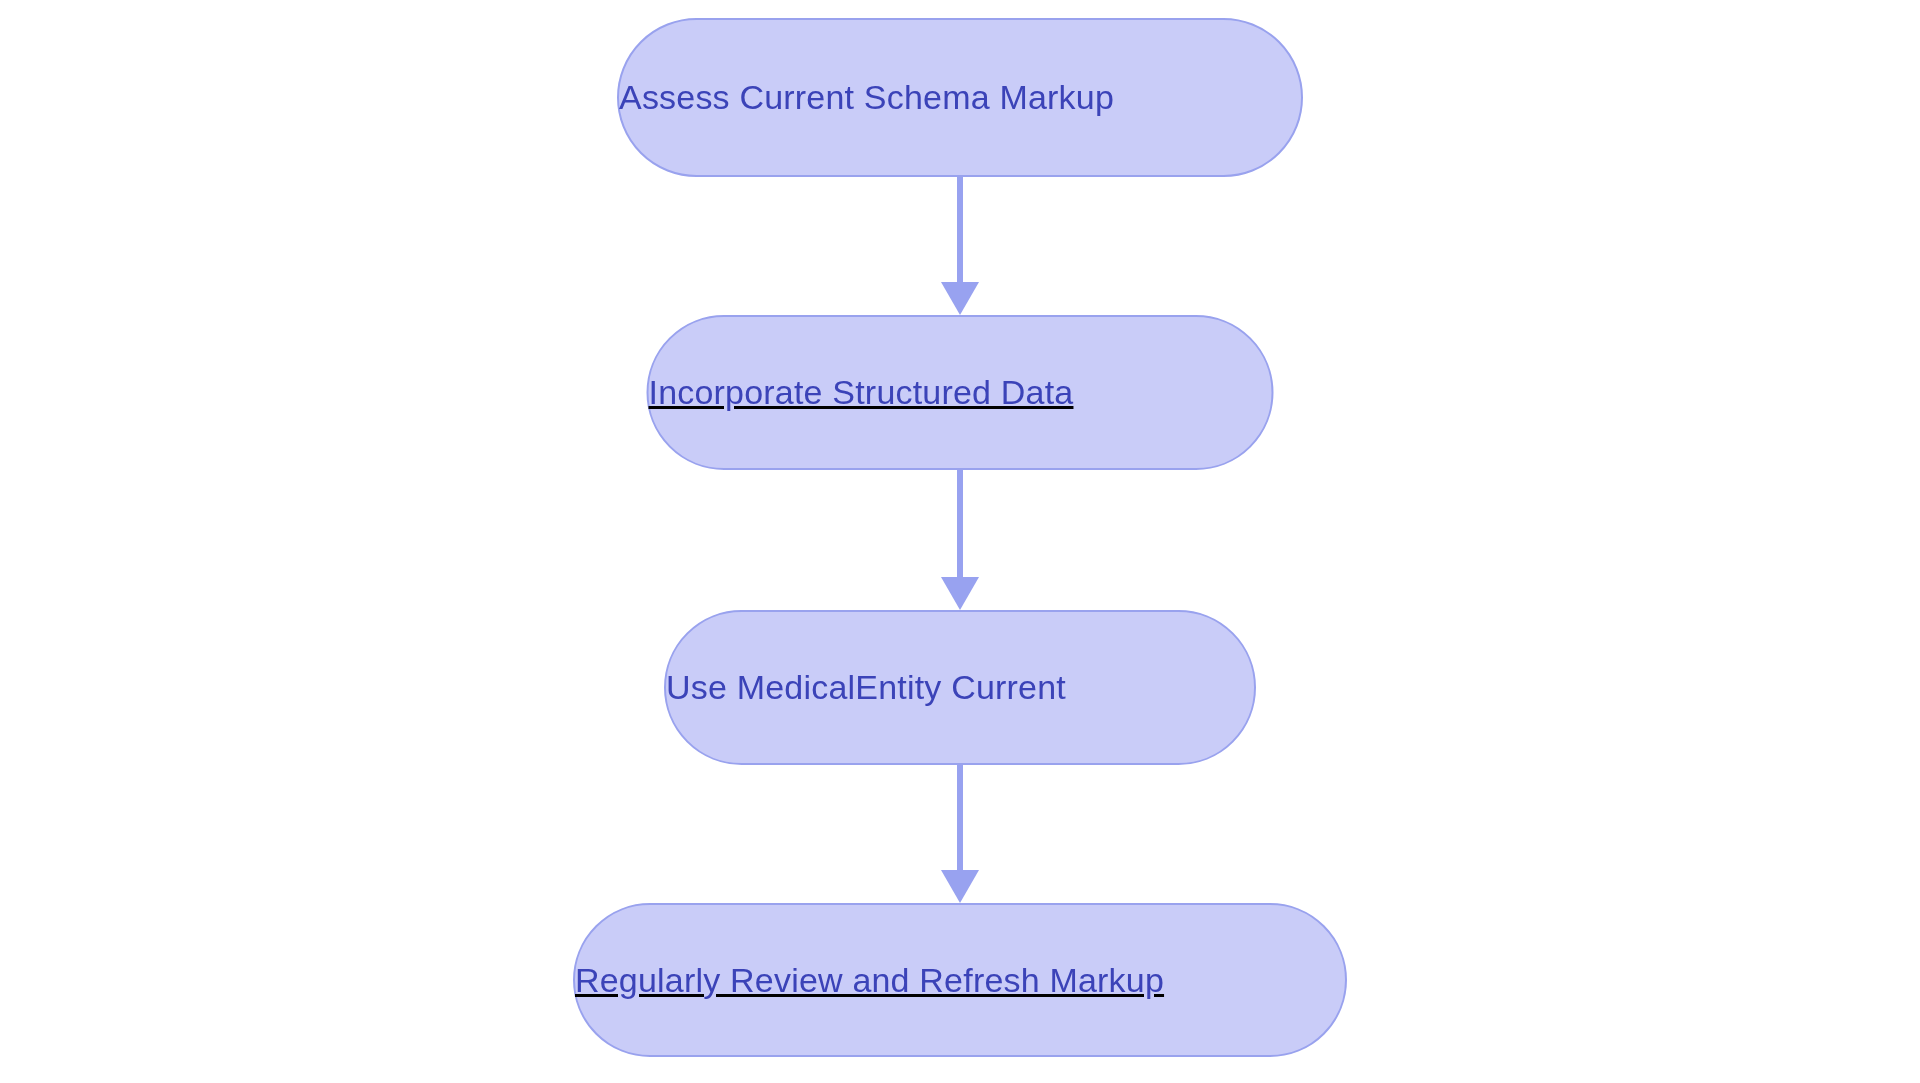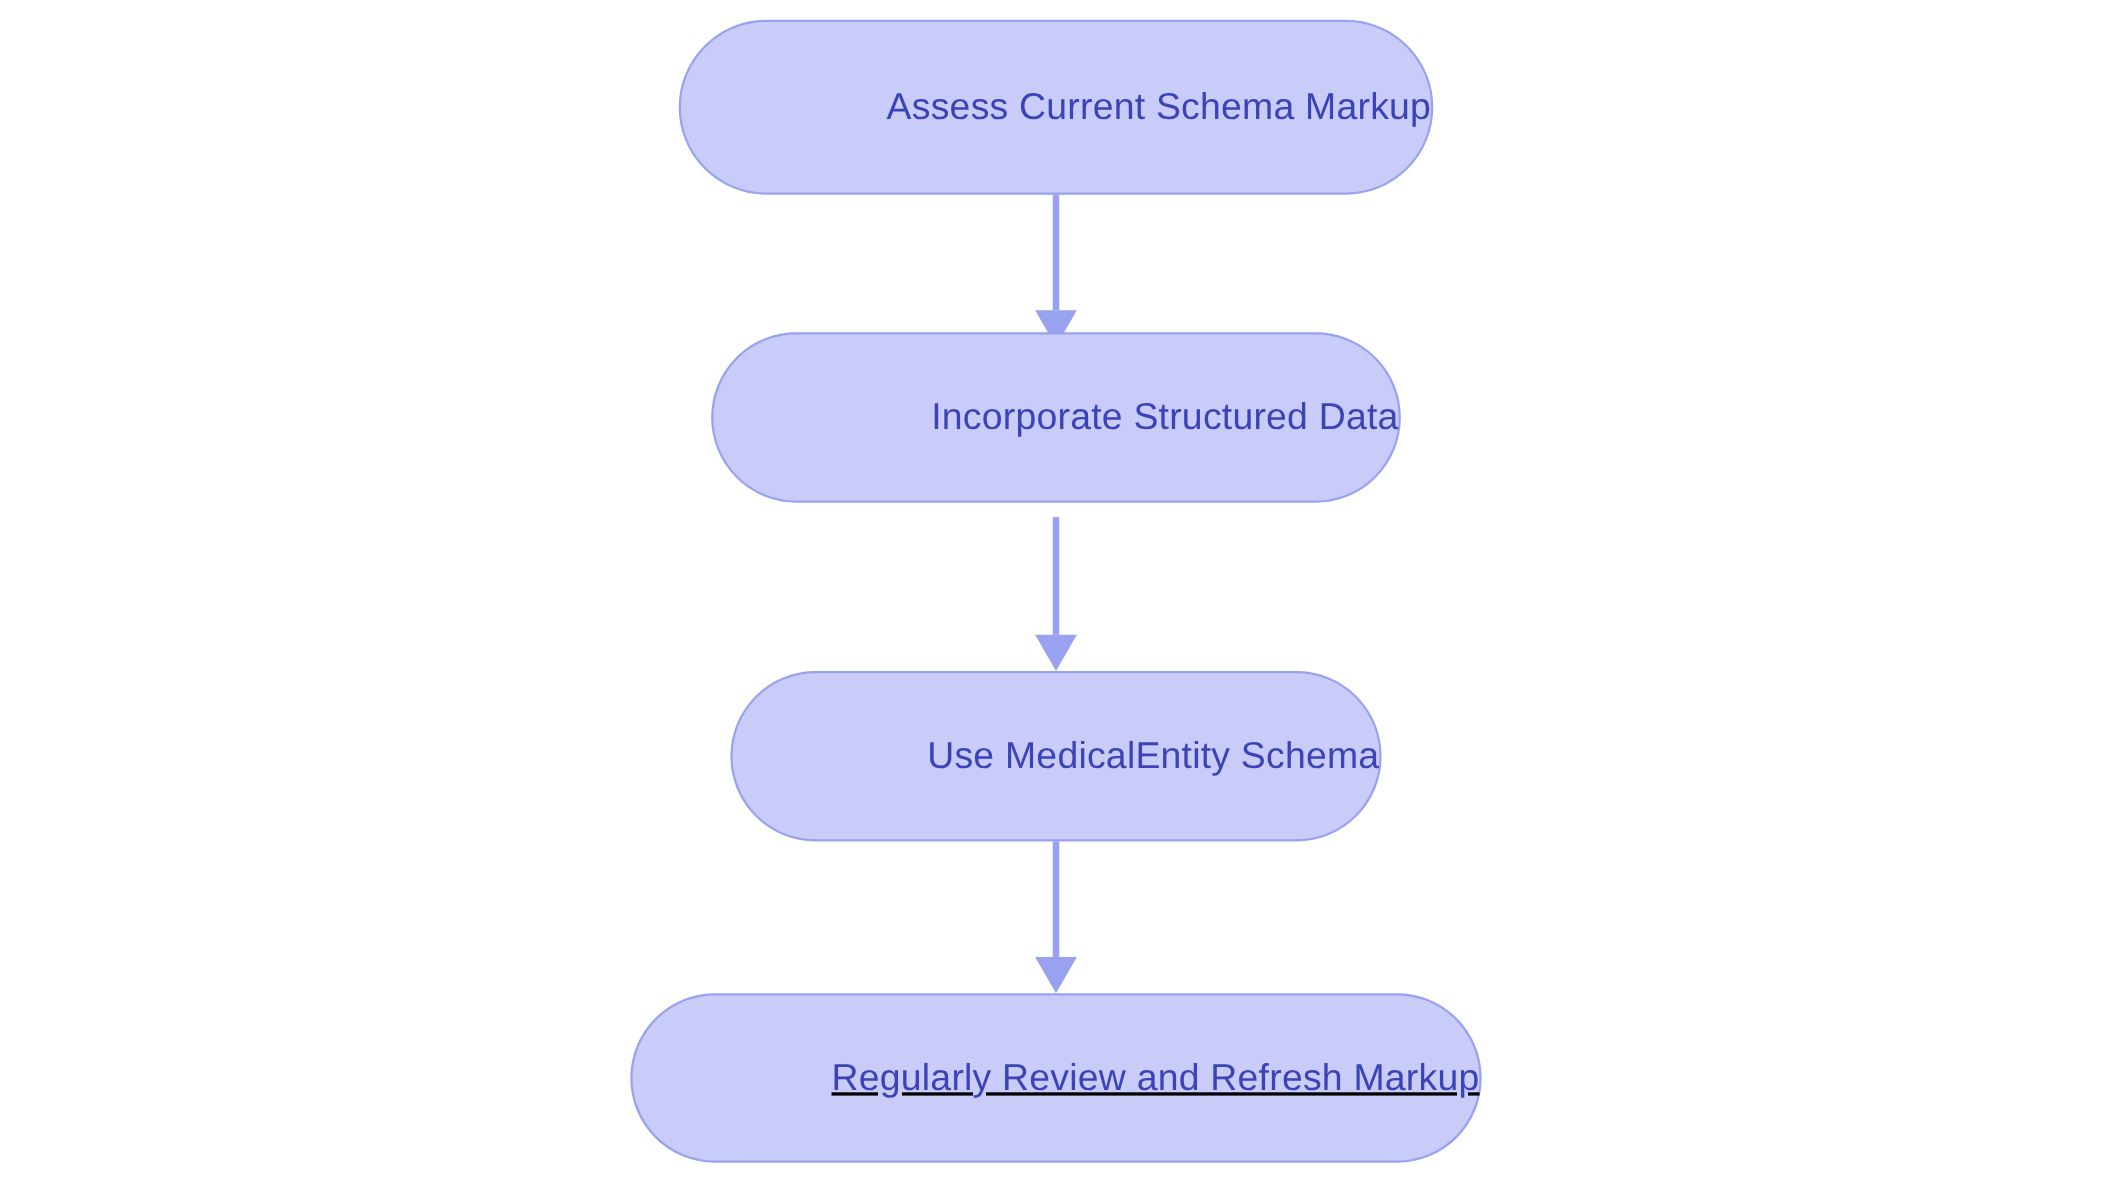--- a/index.html
+++ b/index.html
@@ -21,31 +21,31 @@
   .node {
     position: absolute;
     left: 50%;
     transform: translateX(-50%);
     box-sizing: border-box;
     background: var(--node-fill, #c9ccf8);
     border: 2px solid var(--node-border, #99a2ee);
     border-radius: 80px;
     display: flex;
     align-items: center;
-    justify-content: flex-end;
+    justify-content: flex-start;
   }
   .node-label {
     color: var(--node-text, #3b43b8);
     font-size: 34px;
     font-weight: 500;
     letter-spacing: 0.2px;
     white-space: nowrap;
   }
   .node-1 { top: 18px;  width: 686px; height: 159px; }
-  .node-2 { top: 302px; width: 627px; height: 155px; }
+  .node-2 { top: 315px; width: 627px; height: 155px; text-decoration: underline; }
   .node-3 { top: 610px; width: 592px; height: 155px; }
   .node-4 { top: 903px; width: 774px; height: 154px; text-decoration: underline; }
 
   .arrow {
     position: absolute;
     left: 50%;
     transform: translateX(-50%);
     display: flex;
     flex-direction: column;
     align-items: center;
@@ -84,21 +84,21 @@
   <div class="node node-2">
     <span class="node-label">Incorporate Structured Data</span>
   </div>
 
   <div class="arrow arrow-2">
     <div class="arrow-line"></div>
     <div class="arrow-head"></div>
   </div>
 
   <div class="node node-3">
-    <span class="node-label">Use MedicalEntity Schema</span>
+    <span class="node-label">Use MedicalEntity Current</span>
   </div>
 
   <div class="arrow arrow-3">
     <div class="arrow-line"></div>
     <div class="arrow-head"></div>
   </div>
 
   <div class="node node-4">
     <span class="node-label">Regularly Review and Refresh Markup</span>
   </div>

